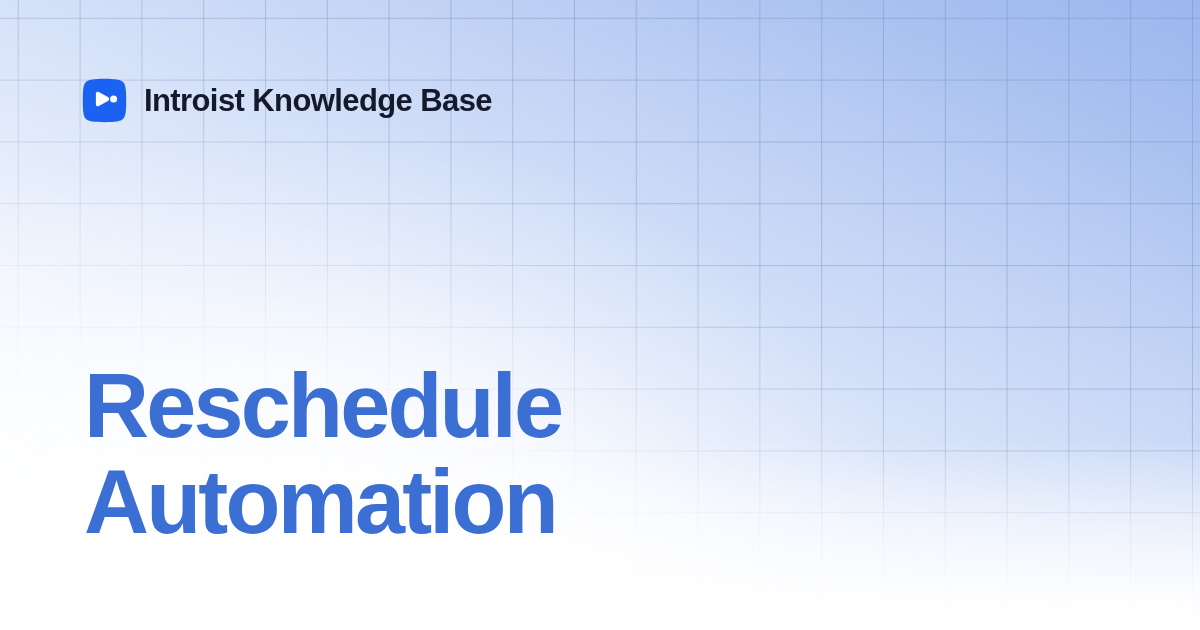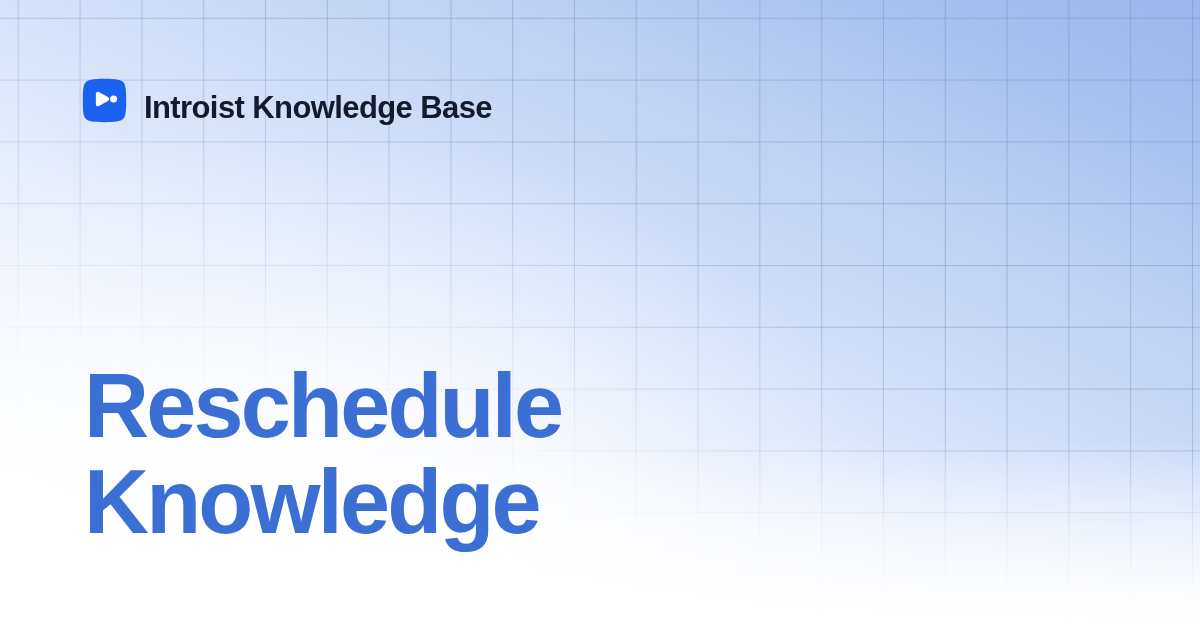--- a/index.html
+++ b/index.html
@@ -111,21 +111,21 @@
     inset: 0;
     z-index: 4;
   }
 
   
   .brand {
     position: absolute;
     left: 82px;
     top: 78px;
     display: flex;
-    align-items: flex-end;
+    align-items: center;
     gap: 17px;
   }
 
   .brand-logo {
     width: 45px;
     height: 45px;
     flex: 0 0 45px;
     display: block;
   }
 
@@ -186,17 +186,17 @@
                  C27.6 19.9 27.6 22.1 26.0 23.0
                  L16.7 28.1
                  C15.4 28.8 13.9 27.9 13.9 26.4 Z" fill="#ffffff"></path>
         <circle cx="31.6" cy="21.0" r="3.5" fill="#ffffff"></circle>
       </svg>
       <div class="brand-name">Introist Knowledge Base</div>
     </div>
 
     <div class="headline">
       <div class="headline-line">Reschedule</div>
-      <div class="headline-line">Knowledge</div>
+      <div class="headline-line">Automation</div>
     </div>
 
   </div>
 </div>
 
 </body></html>

